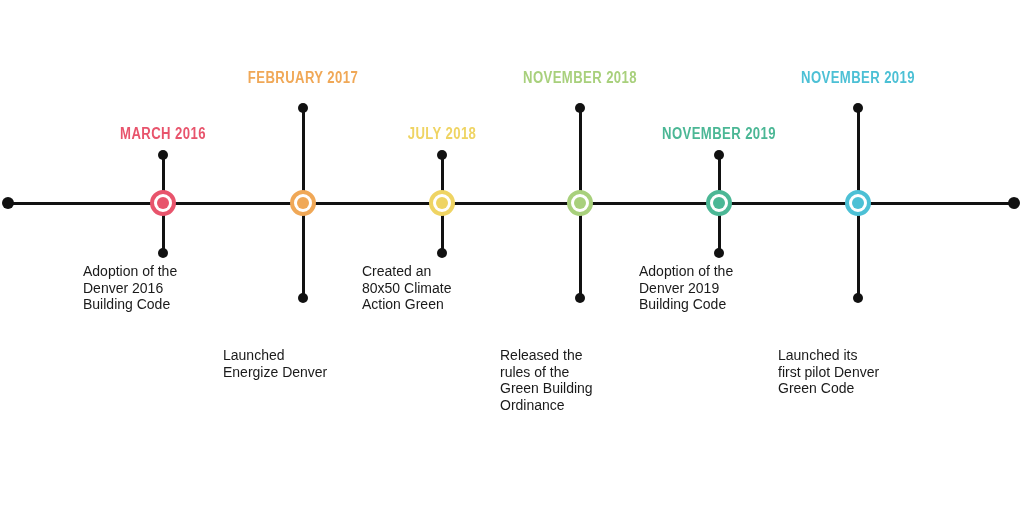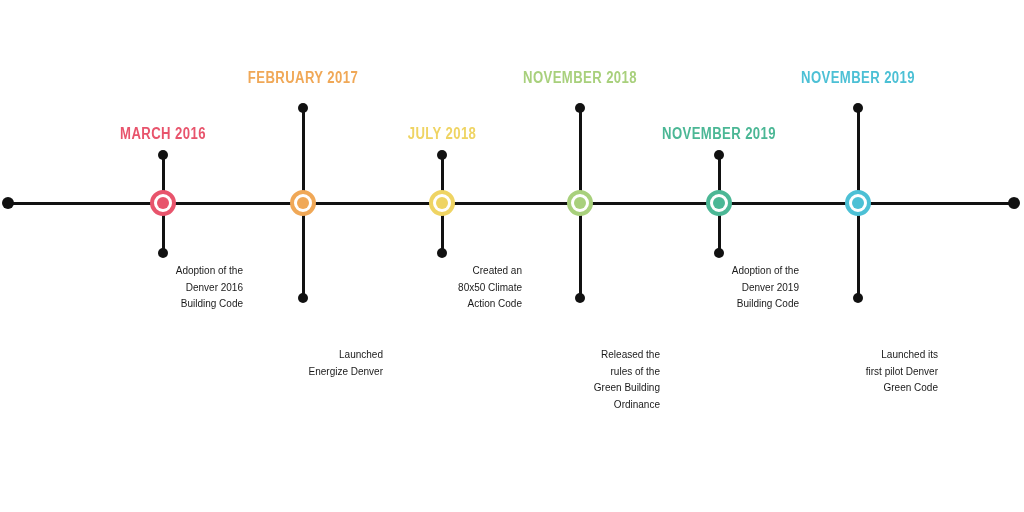--- a/index.html
+++ b/index.html
@@ -95,23 +95,23 @@
     transform: scaleX(0.82);
     white-space: nowrap;
   }
   .milestone.short .date-label { top: 126px; }
   .milestone.tall  .date-label { top: 70px; }
 
   .desc {
     position: absolute;
     left: -80px;
     width: 160px;
-    text-align: right;
+    text-align: left;
     color: #1a1a1a;
-    font-size: 10px;
+    font-size: 14px;
     line-height: 16.5px;
     white-space: pre-line;
   }
   .milestone.short .desc { top: 263px; }
   .milestone.tall  .desc { top: 311px; margin-top: 36px; }
 </style>
 </head>
 <body>
 
 <div class="canvas">
@@ -142,21 +142,21 @@
   </div>
 
   <div class="milestone short" style="left: 442px; --c: #EFD463;">
     <div class="stem"></div>
     <div class="stem-dot top"></div>
     <div class="stem-dot bottom"></div>
     <div class="marker"></div>
     <div class="date-label">JULY 2018</div>
     <div class="desc">Created an
 80x50 Climate
-Action Code</div>
+Action Green</div>
   </div>
 
   <div class="milestone tall" style="left: 580px; --c: #A8D07C;">
     <div class="stem"></div>
     <div class="stem-dot top"></div>
     <div class="stem-dot bottom"></div>
     <div class="marker"></div>
     <div class="date-label">NOVEMBER 2018</div>
     <div class="desc">Released the
 rules of the

